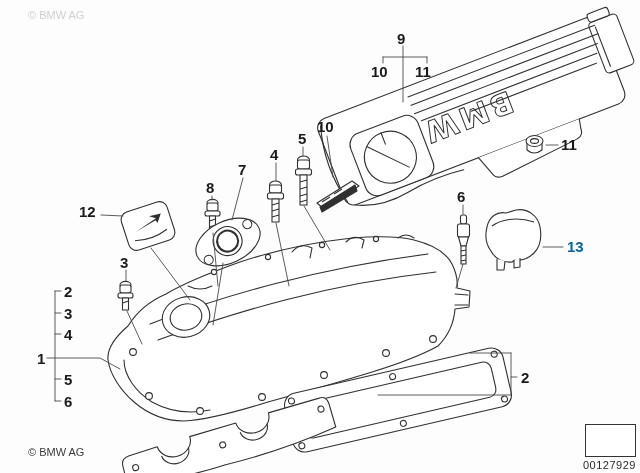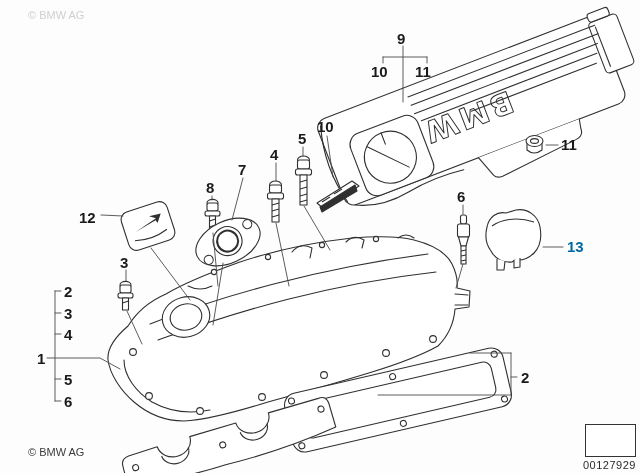--- a/index.html
+++ b/index.html
@@ -250,21 +250,21 @@
   </svg>
 
   <div class="callout" style="left:397px;top:31px">9</div>
   <div class="callout" style="left:371px;top:64px">10</div>
   <div class="callout" style="left:415px;top:64px">11</div>
   <div class="callout" style="left:317px;top:119px">10</div>
   <div class="callout" style="left:298px;top:131px">5</div>
   <div class="callout" style="left:270px;top:147px">4</div>
   <div class="callout" style="left:238px;top:162px">7</div>
   <div class="callout" style="left:206px;top:180px">8</div>
-  <div class="callout" style="left:79px;top:210px">12</div>
+  <div class="callout" style="left:79px;top:204px">12</div>
   <div class="callout" style="left:561px;top:137px">11</div>
   <div class="callout" style="left:457px;top:189px">6</div>
   <div class="callout muted" style="left:567px;top:239px">13</div>
   <div class="callout" style="left:120px;top:255px">3</div>
   <div class="callout" style="left:64px;top:284px">2</div>
   <div class="callout" style="left:64px;top:306px">3</div>
   <div class="callout" style="left:64px;top:327px">4</div>
   <div class="callout" style="left:37px;top:351px">1</div>
   <div class="callout" style="left:64px;top:372px">5</div>
   <div class="callout" style="left:64px;top:394px">6</div>

